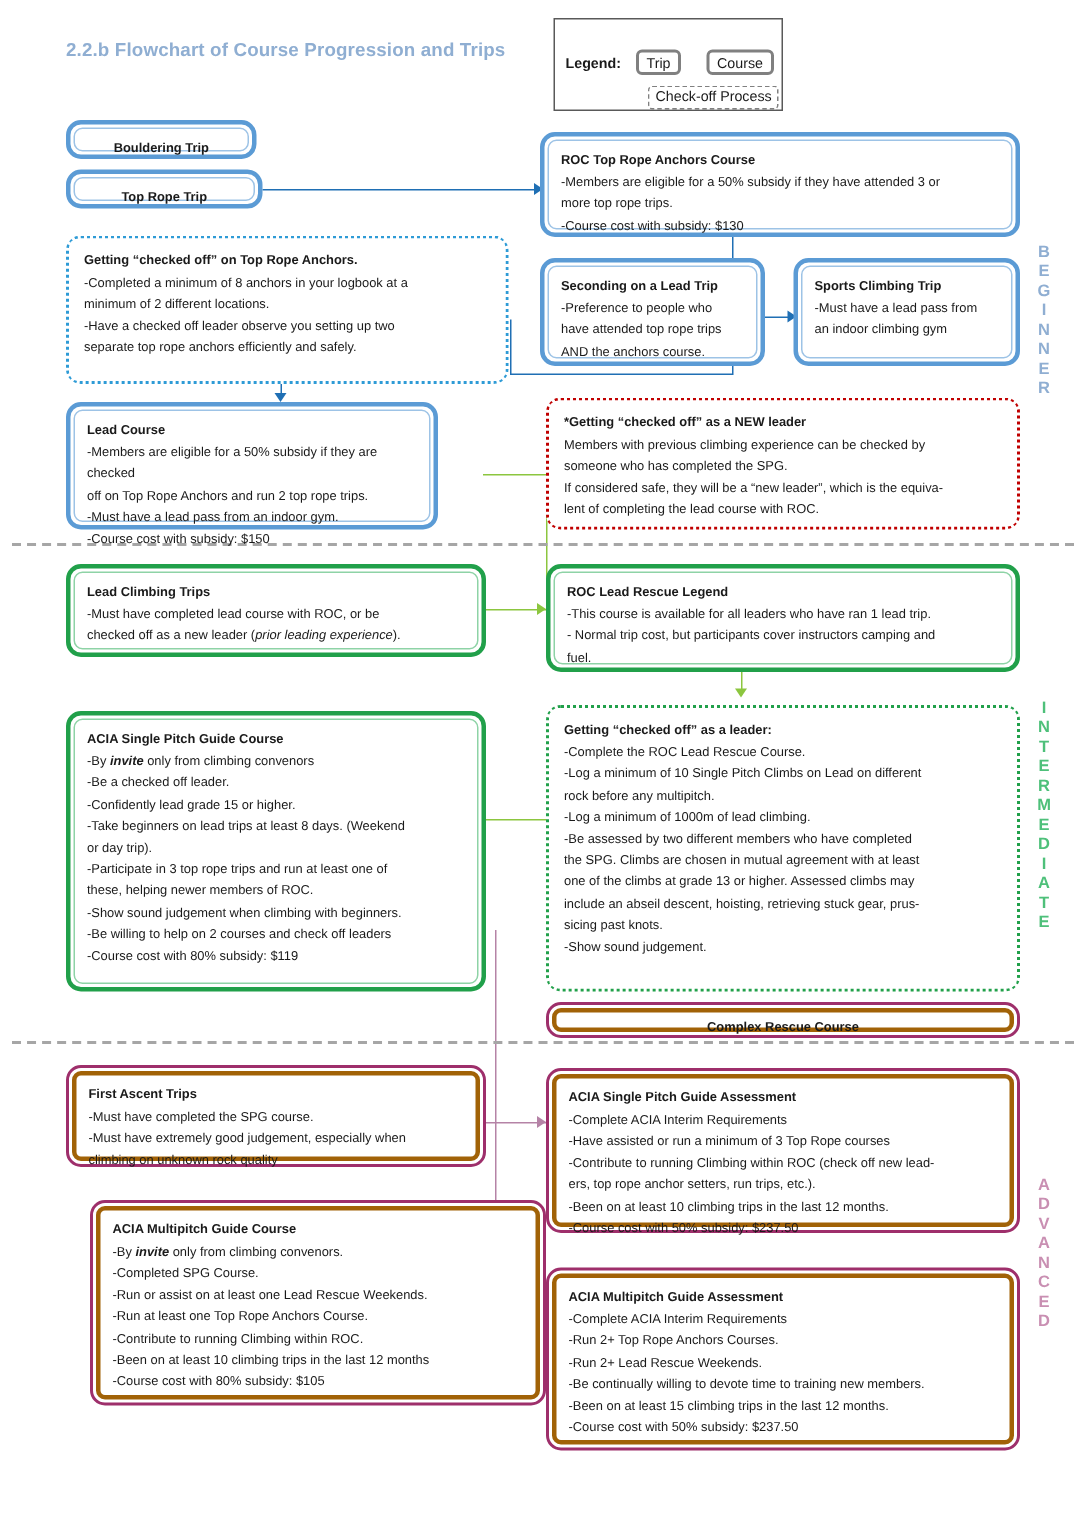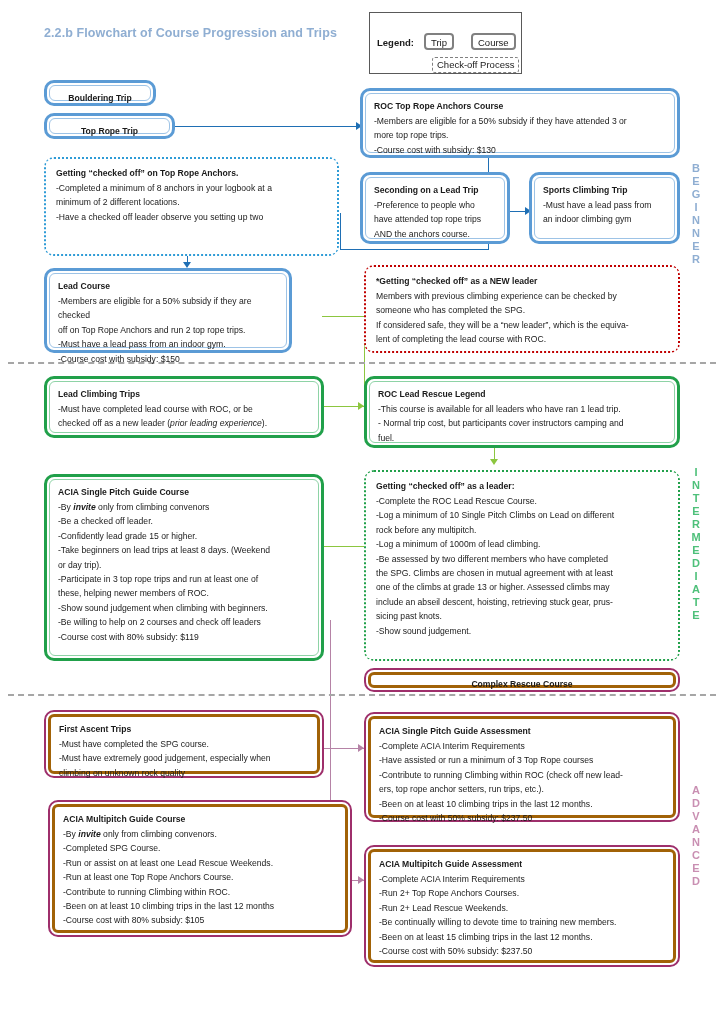--- a/index.html
+++ b/index.html
@@ -236,39 +236,40 @@
   <div class="arrow arrow-l a-purple" style="left:302px; top:876px;"></div>
   <div class="arrow arrow-r a-purple" style="left:358px; top:876px;"></div>
 
   <div class="divider" style="top:362px;"></div>
   <div class="divider" style="top:694px;"></div>
 
   <div class="stage-label" id="stage-beginner">BEGINNER</div>
   <div class="stage-label" id="stage-intermediate">INTERMEDIATE</div>
   <div class="stage-label" id="stage-advanced">ADVANCED</div>
 
-  <div class="node blue-node centered" style="left:44px; top:80px; width:112px; height:26px;">
+  <div class="node blue-node centered" style="left:44px; top:80px; width:127px; height:26px;">
     <div class="inner">
       <div class="title">Bouldering Trip</div>
     </div>
   </div>
 
   <div class="node blue-node centered" style="left:44px; top:113px; width:131px; height:26px;">
     <div class="inner">
       <div class="title">Top Rope Trip</div>
     </div>
   </div>
 
   <div class="node dotted-blue" style="left:44px; top:157px; width:295px; height:99px;">
     <div class="inner">
       <div class="title">Getting “checked off” on Top Rope Anchors.</div>
       <div>
           <div class="line">-Completed a minimum of 8 anchors in your logbook at a</div>
           <div class="line">minimum of 2 different locations.</div>
           <div class="line">-Have a checked off leader observe you setting up two</div>
+          <div class="line">separate top rope anchors efficiently and safely.</div>
         </div>
     </div>
   </div>
 
   <div class="node blue-node" style="left:360px; top:88px; width:320px; height:70px;">
     <div class="inner">
       <div class="title">ROC Top Rope Anchors Course</div>
       <div>
           <div class="line">-Members are eligible for a 50% subsidy if they have attended 3 or</div>
           <div class="line">more top rope trips.</div>
@@ -389,21 +390,21 @@
     <div class="inner">
       <div class="title">First Ascent Trips</div>
       <div>
           <div class="line">-Must have completed the SPG course.</div>
           <div class="line">-Must have extremely good judgement, especially when</div>
           <div class="line">climbing on unknown rock quality</div>
         </div>
     </div>
   </div>
 
-  <div class="node purple-node" style="left:48px; top:800px; width:304px; height:137px;">
+  <div class="node purple-node" style="left:60px; top:800px; width:304px; height:137px;">
     <div class="inner">
       <div class="title">ACIA Multipitch Guide Course</div>
       <div>
           <div class="line">-By <b>invite</b> only from climbing convenors.</div>
           <div class="line">-Completed SPG Course.</div>
           <div class="line">-Run or assist on at least one Lead Rescue Weekends.</div>
           <div class="line">-Run at least one Top Rope Anchors Course.</div>
           <div class="line">-Contribute to running Climbing within ROC.</div>
           <div class="line">-Been on at least 10 climbing trips in the last 12 months</div>
           <div class="line">-Course cost with 80% subsidy: $105</div>

